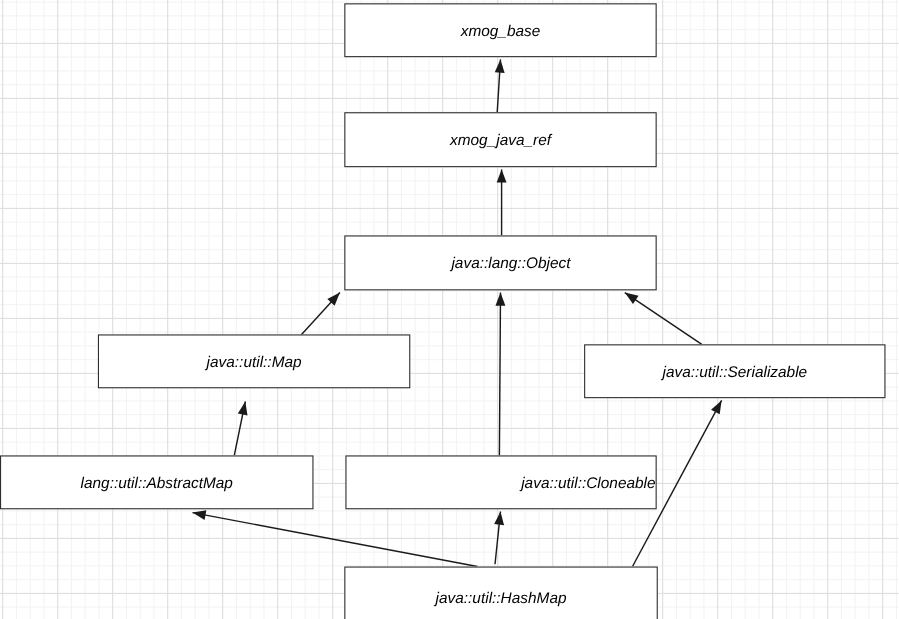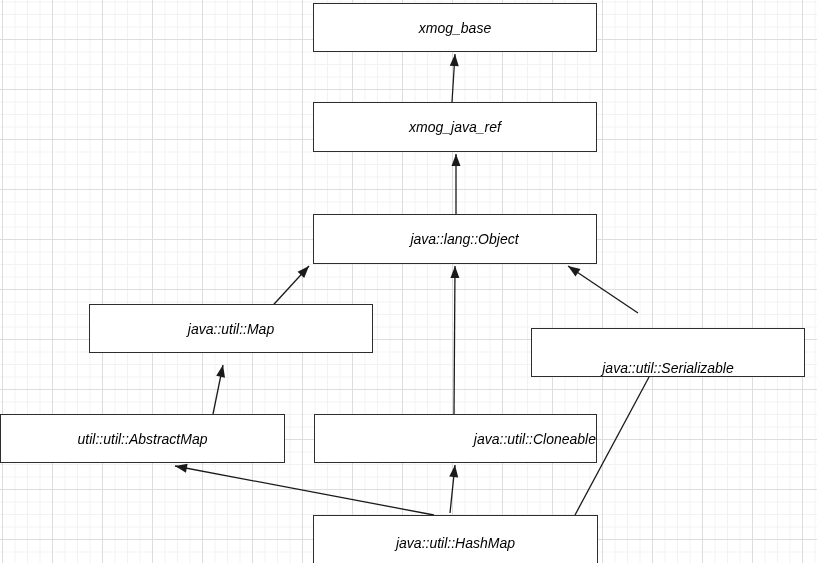--- a/index.html
+++ b/index.html
@@ -82,25 +82,25 @@
       </div>
       <div class="node" style="left: 313px; top: 102px; width: 284px; height: 50px;">
         <span>xmog_java_ref</span>
       </div>
       <div class="node" style="left: 313px; top: 214px; width: 284px; height: 50px; padding-left: 19px;">
         <span>java::lang::Object</span>
       </div>
       <div class="node" style="left: 89px; top: 304px; width: 284px; height: 49px;">
         <span>java::util::Map</span>
       </div>
-      <div class="node" style="left: 531px; top: 328px; width: 274px; height: 49px; align-items: flex-end;">
+      <div class="node" style="left: 531px; top: 313px; width: 274px; height: 49px;">
         <span>java::util::Serializable</span>
       </div>
       <div class="node" style="left: 0px; top: 414px; width: 285px; height: 49px;">
-        <span>util::util::AbstractMap</span>
+        <span>lang::util::AbstractMap</span>
       </div>
       <div class="node" style="left: 314px; top: 414px; width: 283px; height: 49px; justify-content: flex-end;">
         <span>java::util::Cloneable</span>
       </div>
       <div class="node" style="left: 313px; top: 515px; width: 285px; height: 55px;">
         <span>java::util::HashMap</span>
       </div>
     </div>
 </div>
 

